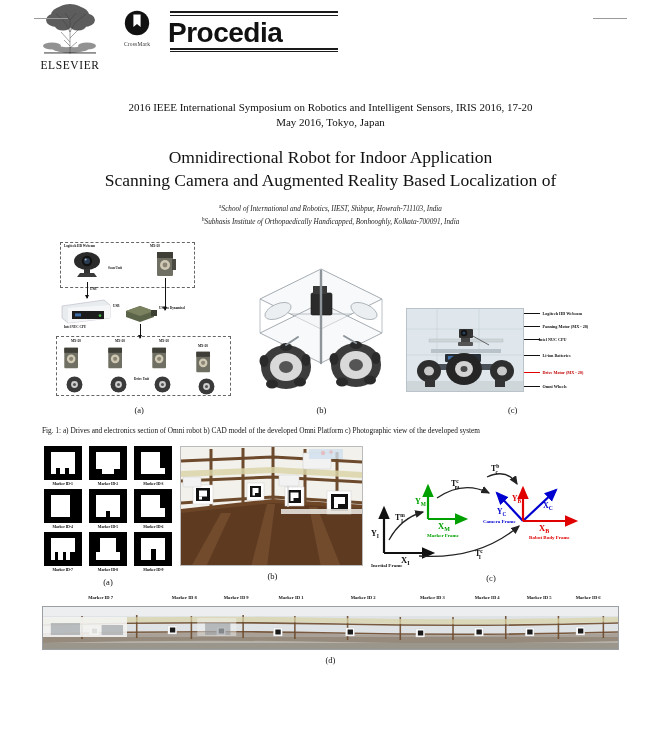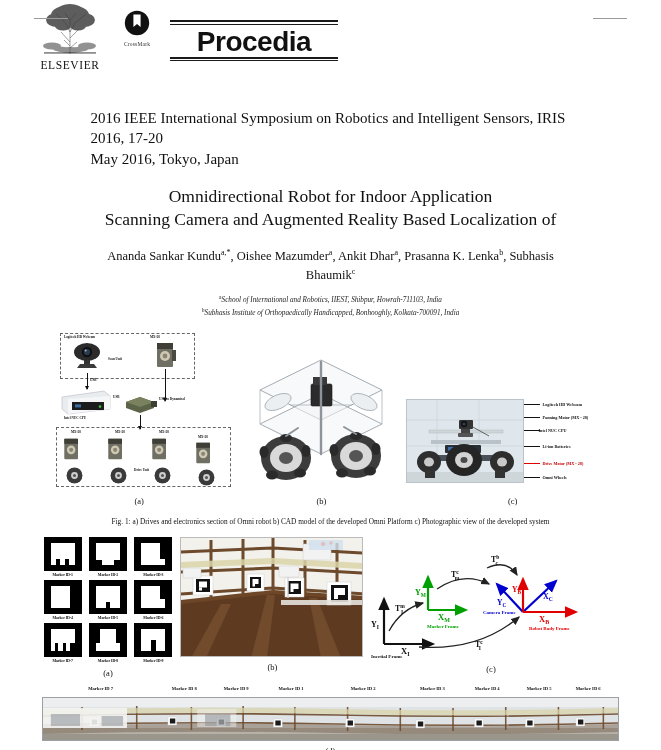--- a/index.html
+++ b/index.html
@@ -33,37 +33,37 @@
   .crossmark-word { font-size:5.5px; letter-spacing:0.2px; color:#333; margin-top:1px; }
 
   .sd-block { flex:1; text-align:center; padding-top:8px; }
   .sd-avail { font-size:9.5px; color:#1a1a1a; letter-spacing:0.1px; }
   .sd-logo {
     font-family:"Liberation Sans", sans-serif;
     font-weight:bold; font-size:21px; letter-spacing:-0.6px; margin-top:7px; color:#111;
   }
   .sd-journalref { font-size:8px; margin-top:14px; color:#1a1a1a; }
 
-  .procedia { width:172px; text-align:center; padding-top:20px; }
+  .procedia { width:172px; text-align:left; padding-top:11px; }
   .proc-rule { height:2px; background:#1a1a1a; margin:0 2px; }
   .proc-rule.thin { height:1px; margin-top:1.5px; }
   .proc-title {
     font-family:"Liberation Sans", sans-serif;
     font-weight:bold; font-size:28px; letter-spacing:-0.5px;
     margin:2px 0 1px; color:#111; line-height:1.05;
   }
   .proc-sub {
     font-family:"Liberation Sans", sans-serif;
     font-size:13px; color:#111; margin-bottom:3px;
   }
 
   
   .conf {
-    font-size:15px; line-height:1.35;
-    margin:16px auto 0; width:480px; color:#111;
+    text-align:center; font-size:11px; line-height:1.35;
+    margin:8px auto 0; width:480px; color:#111;
   }
   .paper-title {
     text-align:center; font-size:17.5px; line-height:1.35;
     margin:16px auto 0; width:560px; font-weight:normal; color:#111;
   }
   .authors {
     text-align:center; font-size:12.5px; line-height:1.4;
     margin:15px auto 0; width:540px; color:#111;
   }
   .authors sup { font-size:8px; }
@@ -110,21 +110,21 @@
     position:absolute; font-size:4.2px; font-weight:bold; white-space:nowrap;
     color:#111; padding-left:18px;
   }
   .callout::before {
     content:""; position:absolute; left:0; top:50%; width:16px; height:0.6px; background:#111;
   }
   .callout.red { color:#c00000; }
   .callout.red::before { background:#e00000; }
 
   .fig-caption {
-    font-size:7.3px; line-height:1.55; margin:10px 8px 0; color:#111; text-align:center;
+    font-size:7.3px; line-height:1.55; margin:10px 8px 0; color:#111; text-align:left;
   }
 
   
   .fig2 { display:flex; align-items:flex-start; margin-top:10px; padding:0 8px; gap:6px; }
   .f2a { width:132px; }
   .f2b { width:185px; }
   .f2c { width:240px; }
 
   .marker-grid {
     display:grid; grid-template-columns:repeat(3,1fr);
@@ -215,24 +215,20 @@
   <div class="conf">
     <div>2016 IEEE International Symposium on Robotics and Intelligent Sensors, IRIS 2016, 17-20</div>
     <div>May 2016, Tokyo, Japan</div>
   </div>
 
   <div class="paper-title">
     <div>Omnidirectional Robot for Indoor Application</div>
     <div>Scanning Camera and Augmented Reality Based Localization of</div>
   </div>
 
-  <div class="authors">
-    <span>Ananda Sankar Kundu</span><sup>a,*</sup><span>, Oishee Mazumder</span><sup>a</sup><span>, Ankit Dhar</span><sup>a</sup><span>, Prasanna K. Lenka</span><sup>b</sup><span>, Subhasis</span>
-    <div><span>Bhaumik</span><sup>c</sup></div>
-  </div>
 
   <div class="affil">
     <div><sup>a</sup><span>School of International and Robotics, IIEST, Shibpur, Howrah-711103, India</span></div>
     <div><sup>b</sup><span>Subhasis Institute of Orthopaedically Handicapped, Bonhooghly, Kolkata-700091, India</span></div>
   </div>
 
   <div class="fig1">
 
     <div class="f1a">
       <div class="schem">

